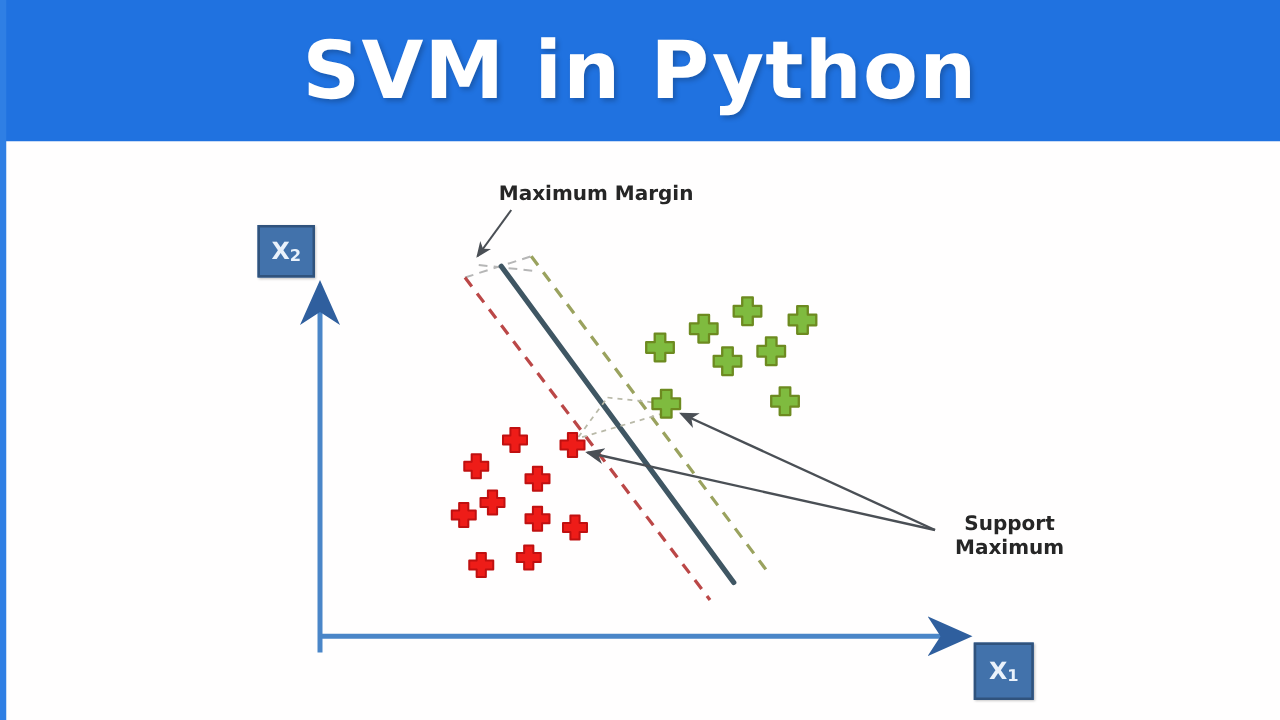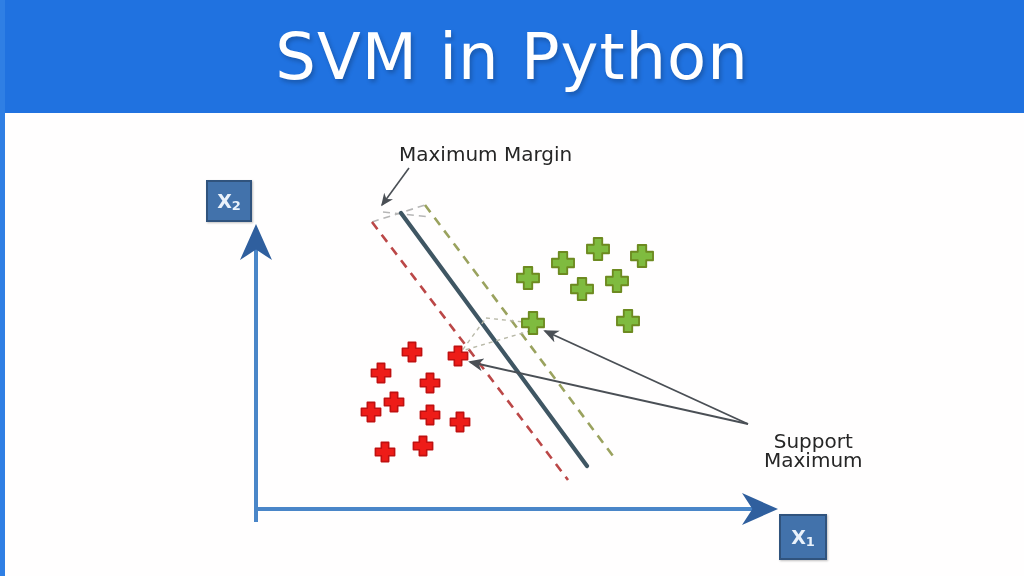--- a/index.html
+++ b/index.html
@@ -42,21 +42,21 @@
     position: absolute;
     left: 0;
     top: 0;
     width: 1024px;
     height: 113px;
     display: flex;
     align-items: center;
     justify-content: center;
     color: #ffffff;
     font-family: "DejaVu Sans", sans-serif;
-    font-weight: normal;
+    font-weight: bold;
     font-size: 64px;
     letter-spacing: 1px;
     text-shadow: 2px 3px 4px rgba(0,0,0,0.22);
     white-space: nowrap;
     z-index: 3;
   }
   
   #figure {
     position: absolute;
     left: 0;
@@ -91,27 +91,28 @@
     box-shadow: 1px 1px 2px rgba(0,0,0,0.25);
   }
   #axis-box-x2 { left: 206px; top: 180px; width: 46px; height: 42px; }
   #axis-box-x1 { left: 779px; top: 514px; width: 48px; height: 46px; }
   .axis-box sub { font-size: 13px; vertical-align: baseline; position: relative; top: 4px; }
   
   .annot {
     position: absolute;
     color: #262626;
     font-family: "DejaVu Sans", sans-serif;
-    font-size: 20px;
+    font-size: 16px;
     line-height: 19px;
     z-index: 5;
     white-space: nowrap;
+    font-weight: bold;
   }
   #annot-max-margin { left: 399px; top: 145px; }
-  #annot-support-vectors { left: 764px; top: 409px; text-align: center; margin-top: 23px; }
+  #annot-support-vectors { left: 764px; top: 409px; text-align: center; }
 </style>
 </head>
 <body>
 
 <div id="page">
 
   <div id="left-strip"></div>
 
   <div id="banner"></div>
   <div id="banner-title">SVM in Python</div>

